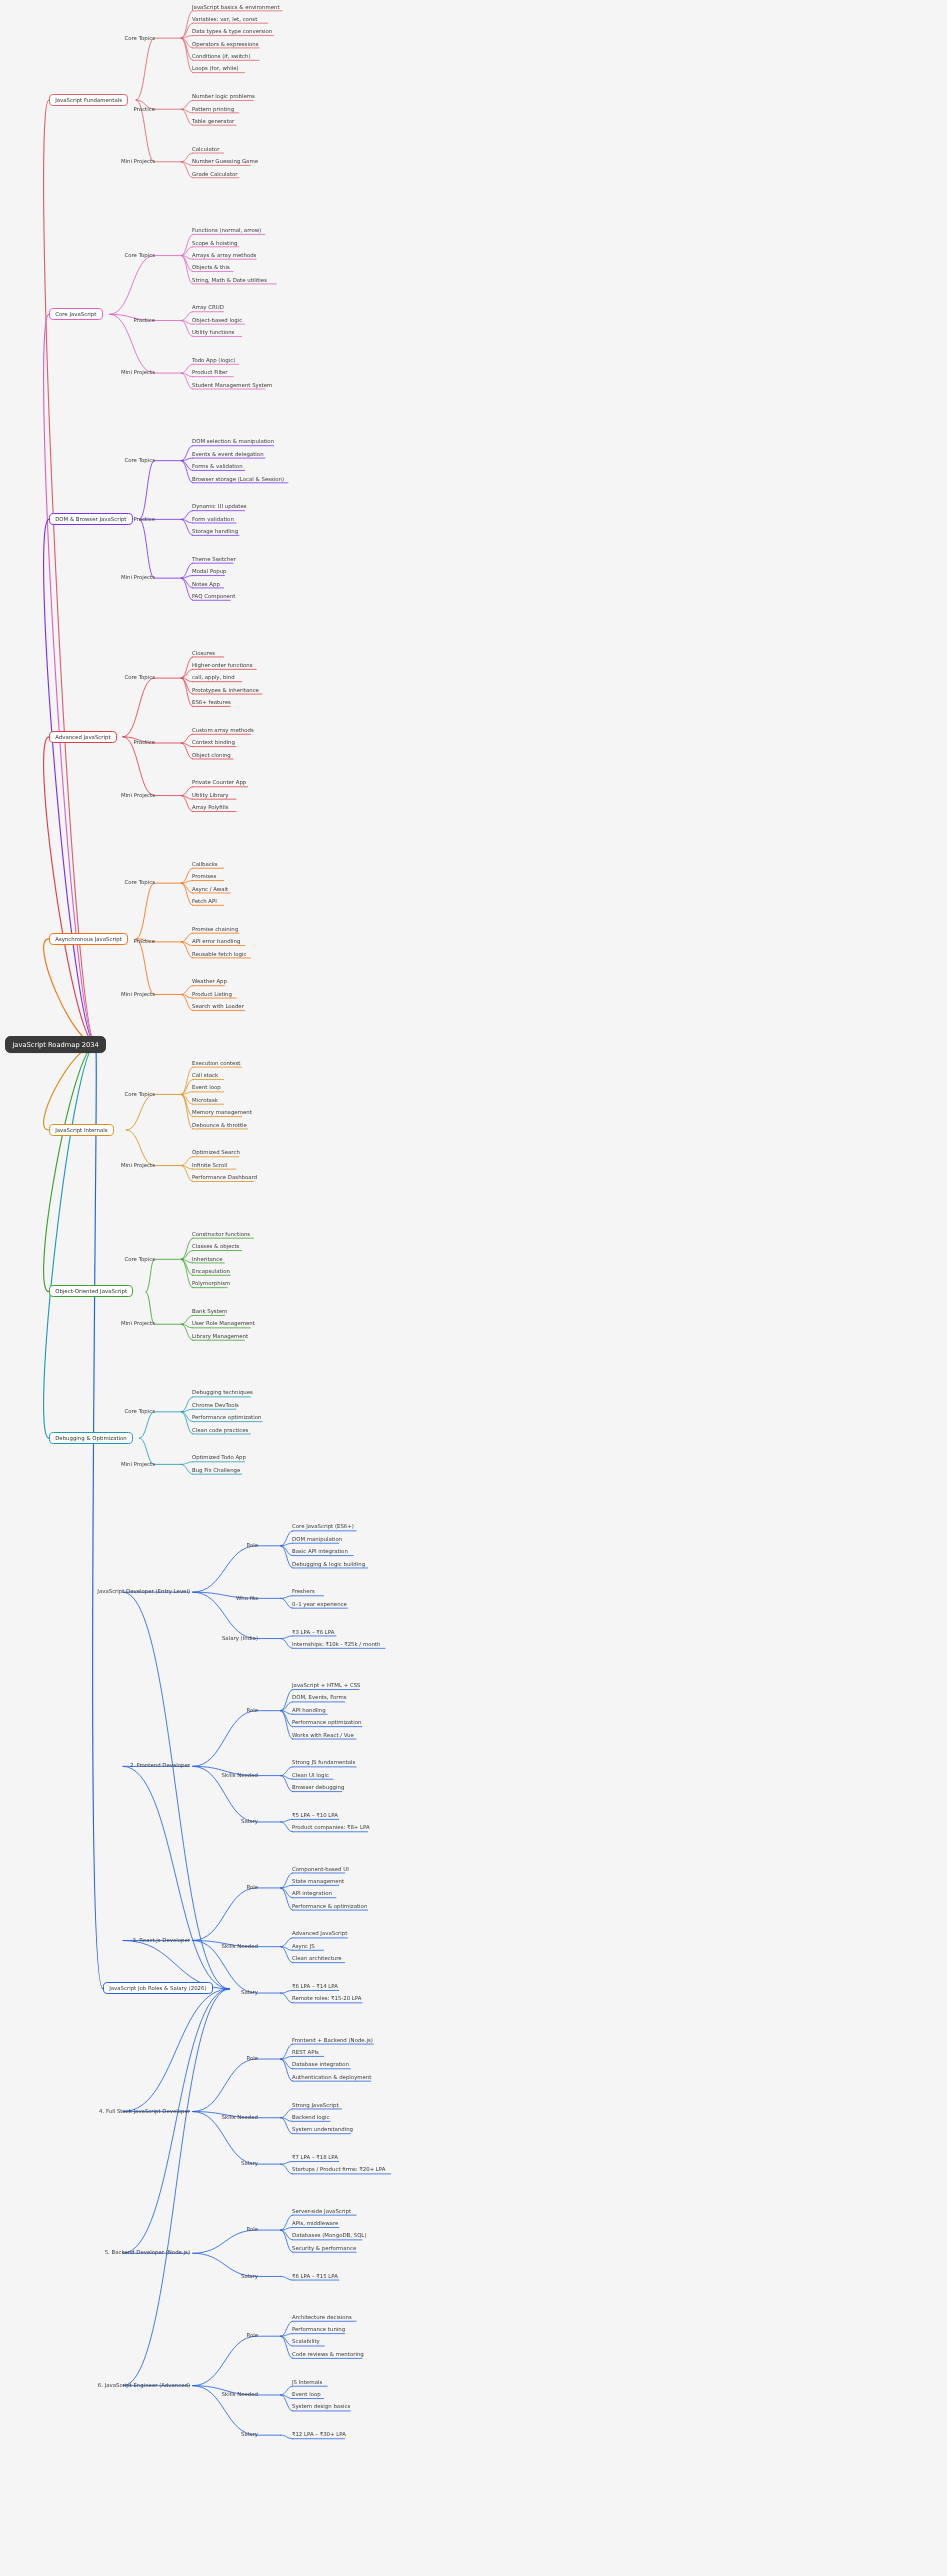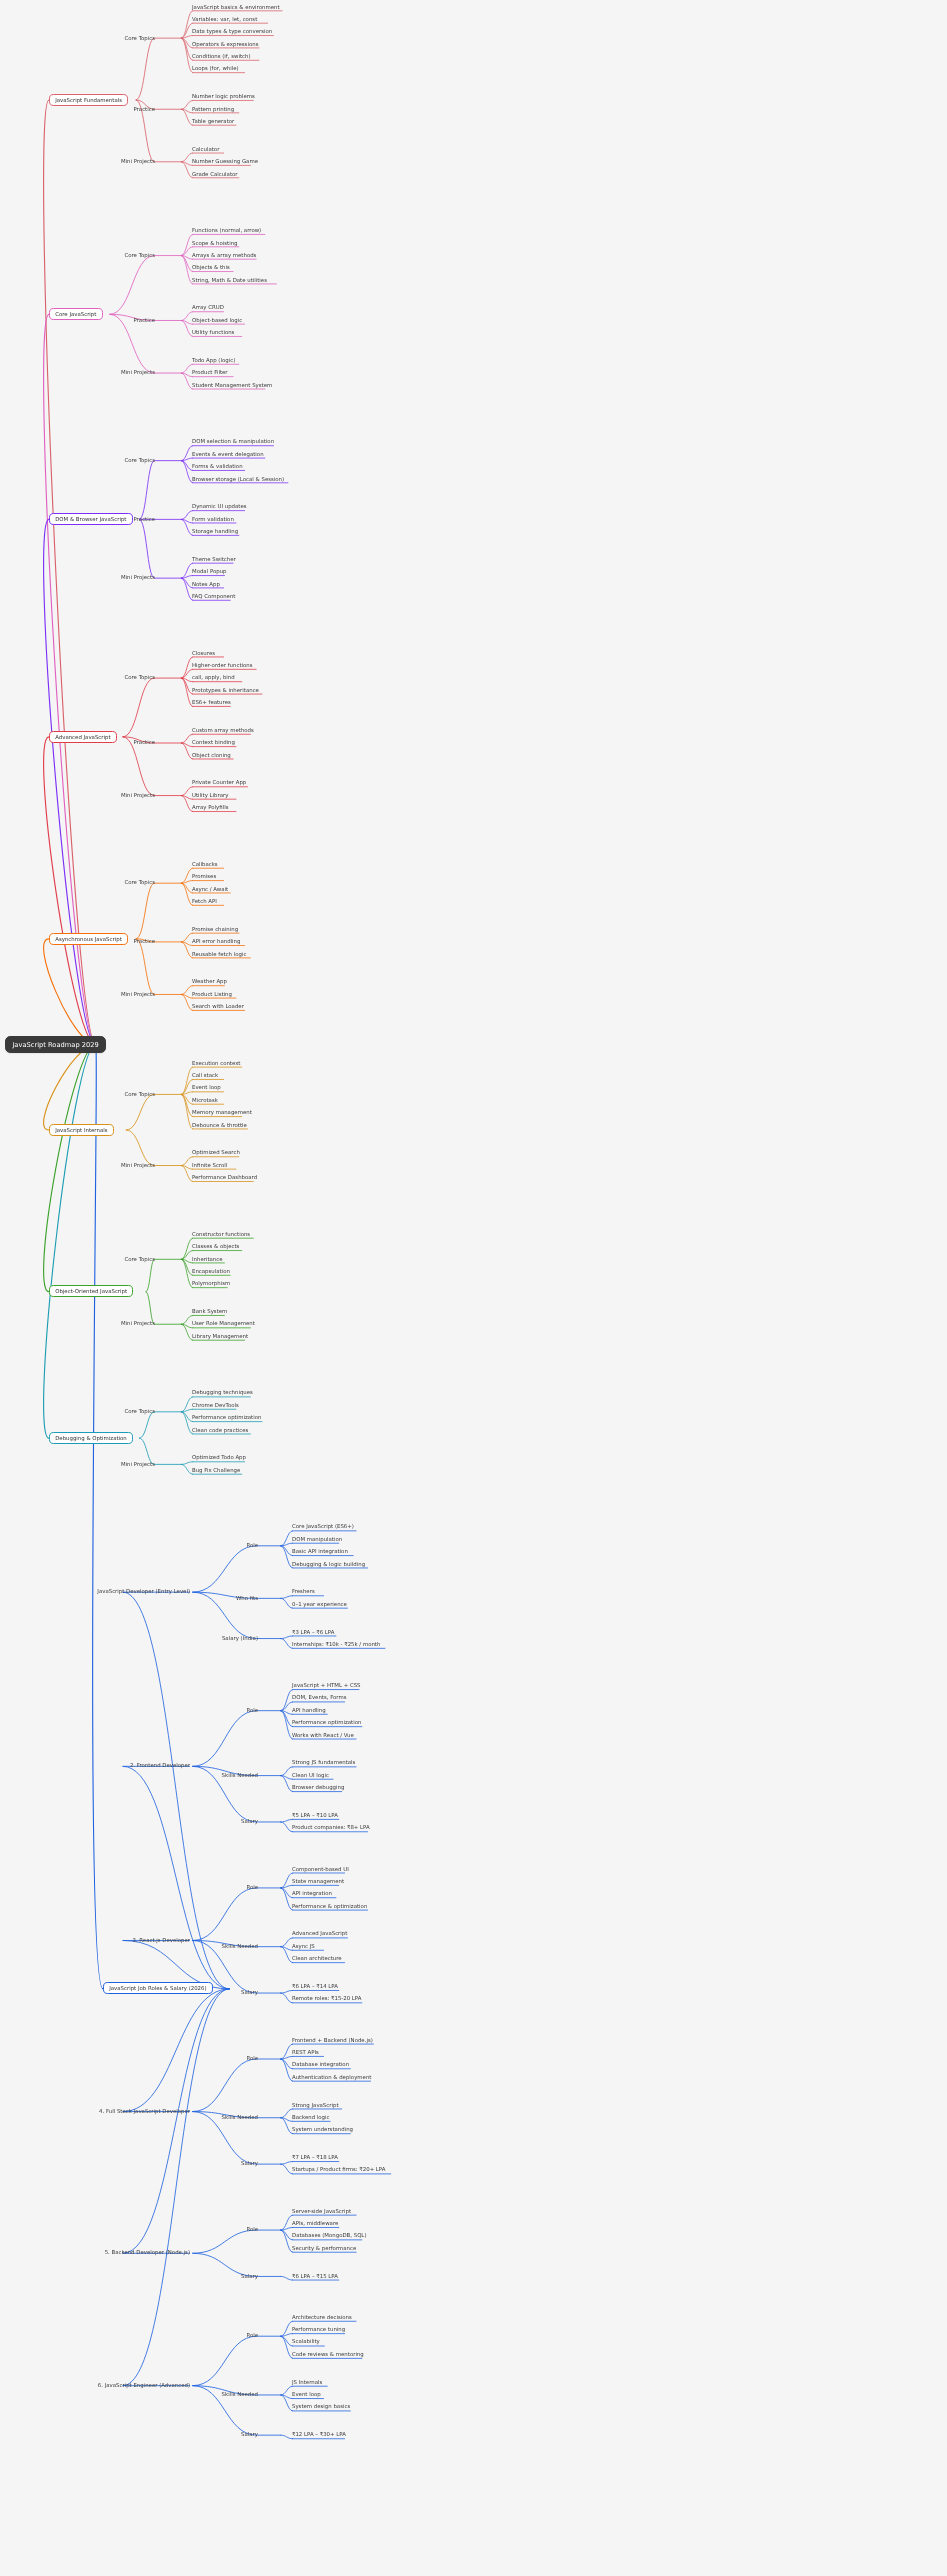--- a/index.html
+++ b/index.html
@@ -505,16 +505,16 @@
       <div class="leaf-label" style="left: 292px; top: 2351px;">Code reviews &amp; mentoring</div>
       <div class="mid-label" style="left: 258px; top: 2332px; transform: translateX(-100%);">Role</div>
       <div class="leaf-label" style="left: 292px; top: 2379px;">JS Internals</div>
       <div class="leaf-label" style="left: 292px; top: 2391px;">Event loop</div>
       <div class="leaf-label" style="left: 292px; top: 2403px;">System design basics</div>
       <div class="mid-label" style="left: 258px; top: 2391px; transform: translateX(-100%);">Skills Needed</div>
       <div class="leaf-label" style="left: 292px; top: 2431px;">₹12 LPA – ₹30+ LPA</div>
       <div class="mid-label" style="left: 258px; top: 2431px; transform: translateX(-100%);">Salary</div>
       <div class="mid-label" style="left: 190px; top: 2382px; transform: translateX(-100%);">6. JavaScript Engineer (Advanced)</div>
       <div class="branch-node" style="left: 103px; top: 1982px; border-color: rgb(31, 98, 224);">JavaScript Job Roles &amp; Salary (2026)</div>
-      <div class="root-node" style="left: 5.2px; top: 1036px; background: rgb(58, 58, 58); color: rgb(255, 255, 255); border-color: rgb(58, 58, 58);">JavaScript Roadmap 2029</div>
+      <div class="root-node" style="left: 5.2px; top: 1036px; background: rgb(58, 58, 58); color: rgb(255, 255, 255); border-color: rgb(58, 58, 58);">JavaScript Roadmap 2034</div>
     </div>
 </div>
 
 
 </body></html>

